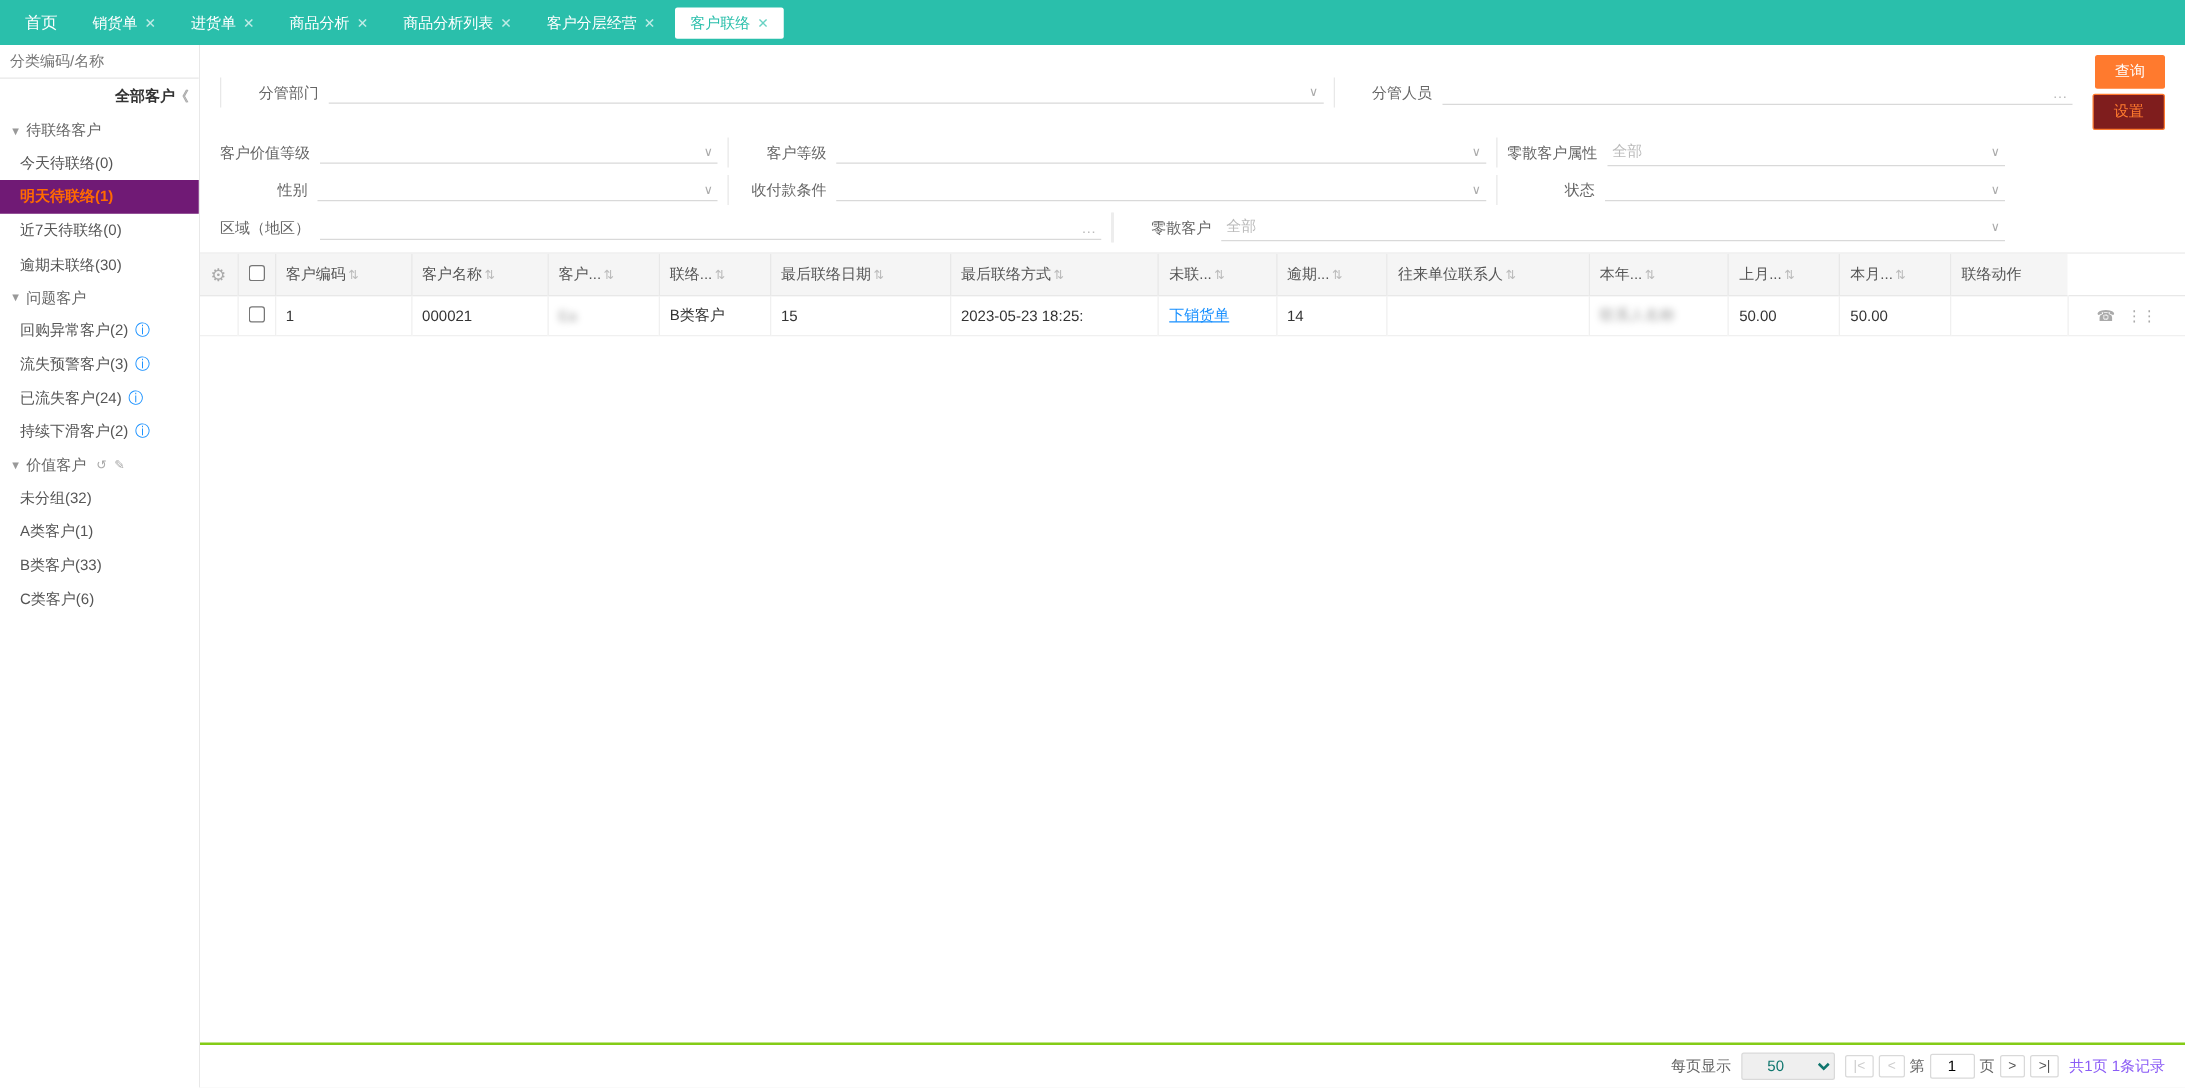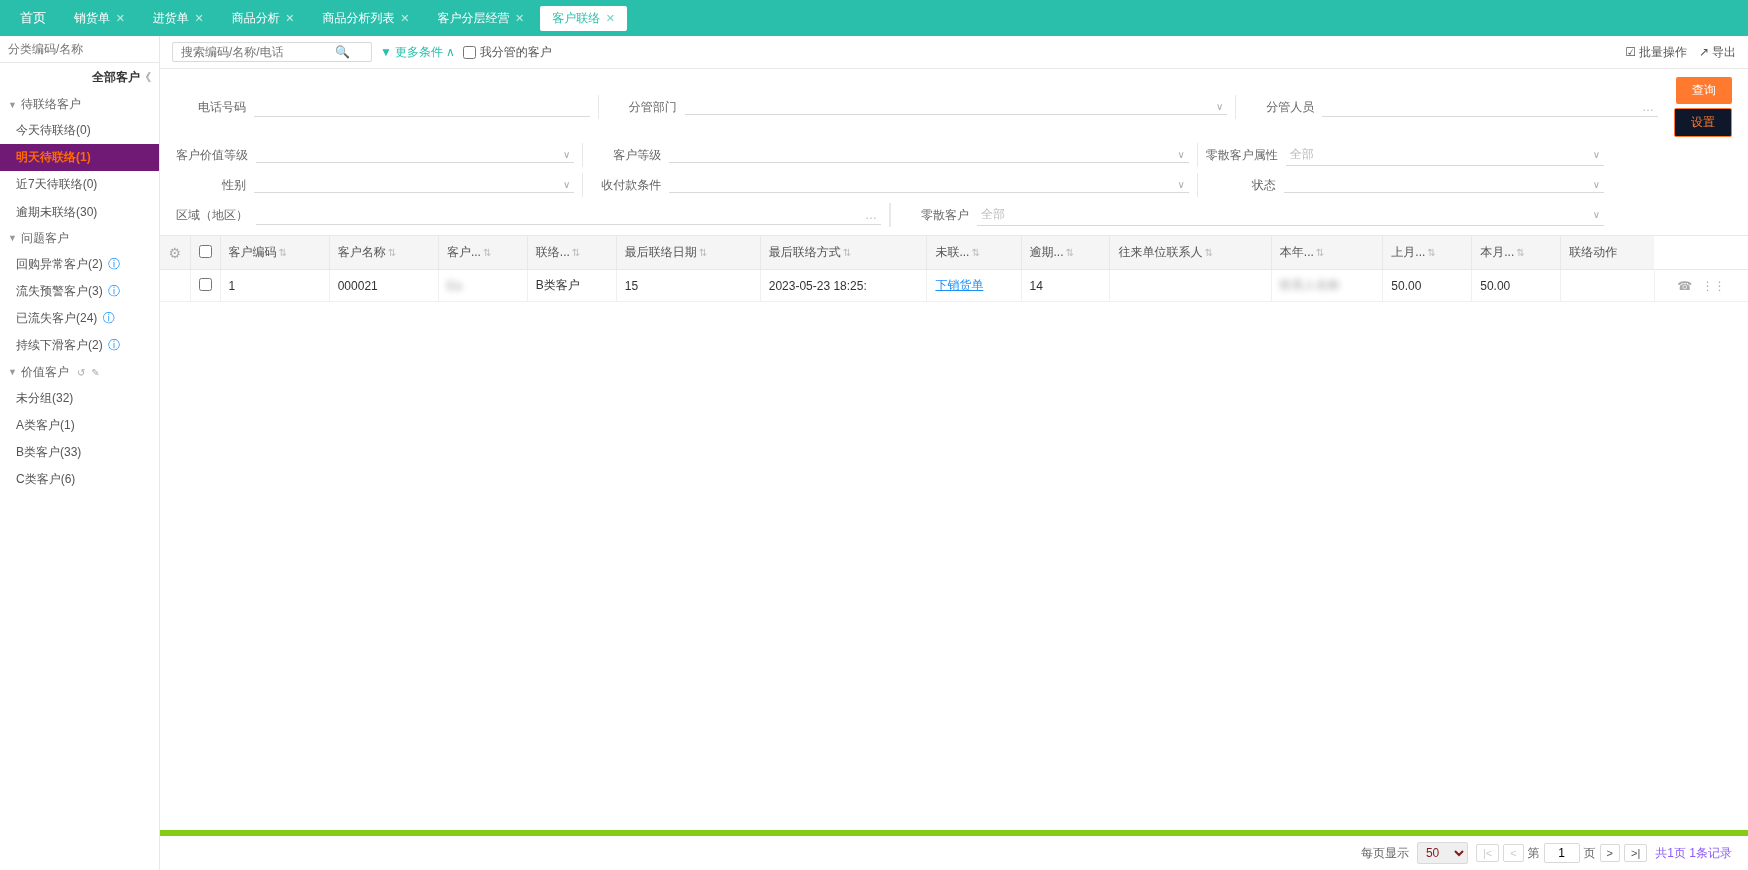--- a/index.html
+++ b/index.html
@@ -203,21 +203,21 @@
     .btn-query {
       background: #ff7a2e;
       color: #fff;
       border: none;
       padding: 5px 16px;
       cursor: pointer;
       border-radius: 2px;
       font-size: 12px;
     }
     .btn-settings {
-      background: #0f172a;
+      background: #7f1d1d;
       color: #ff7a2e;
       border: 1px solid #ff7a2e;
       padding: 5px 16px;
       cursor: pointer;
       border-radius: 2px;
       font-size: 12px;
       margin-top: 4px;
     }
     .filter-actions {
       display: flex;
@@ -268,29 +268,29 @@
     .link-text { color: #1890ff; cursor: pointer; text-decoration: underline; }
     .gear-icon { color: #aaa; font-size: 14px; cursor: pointer; }
 
     
     .footer {
       display: flex;
       align-items: center;
       justify-content: flex-end;
       padding: 6px 16px;
       background: #fff;
-      border-top: 6px solid #84cc16;
+      border-top: 2px solid #84cc16;
       gap: 8px;
     }
     .footer-label { color: #666; }
     .footer-select {
       border: 1px solid #d9d9d9;
-      padding: 2px 4px;
+      padding: 2px 16px;
       border-radius: 2px;
-      color: #7f1d1d;
+      color: #0f766e;
       font-size: 12px;
     }
     .footer-nav {
       display: flex;
       align-items: center;
       gap: 4px;
     }
     .footer-nav button {
       border: 1px solid #d9d9d9;
       background: #fff;
@@ -404,53 +404,24 @@
       <span style="margin-left:2px;color:#aaa;font-size:10px;">✎</span>
     </div>
     <div class="sidebar-item">未分组(32)</div>
     <div class="sidebar-item">A类客户(1)</div>
     <div class="sidebar-item">B类客户(33)</div>
     <div class="sidebar-item">C类客户(6)</div>
   </div>
 
   <div class="content-area">
 
-    <div class="toolbar">
-      <div class="search-box">
-        <input type="text" placeholder="搜索编码/名称/电话" style="">
-        <span style="color:#aaa;">🔍</span>
-      </div>
-      <div class="filter-btn">
-        <span style="color:#2abfab;">▼</span>
-        <span>更多条件</span>
-        <span>∧</span>
-      </div>
-      <label class="checkbox-label">
-        <input type="checkbox" style="">
-        <span>我分管的客户</span>
-      </label>
-      <div class="toolbar-right">
-        <div class="action-link">
-          <span>☑</span>
-          <span>批量操作</span>
-        </div>
-        <div class="action-link">
-          <span>↗</span>
-          <span>导出</span>
-        </div>
-      </div>
-    </div>
 
     <div class="filter-panel">
 
       <div class="filter-row">
-        <div class="filter-cell">
-          <span class="filter-label">电话号码</span>
-          <input class="filter-input" type="text" style="">
-        </div>
         <div class="filter-divider"></div>
         <div class="filter-cell" style="flex:1.5;">
           <span class="filter-label">分管部门</span>
           <div class="filter-select">
             <span></span>
             <span class="caret">∨</span>
           </div>
         </div>
         <div class="filter-divider"></div>
         <div class="filter-cell">

